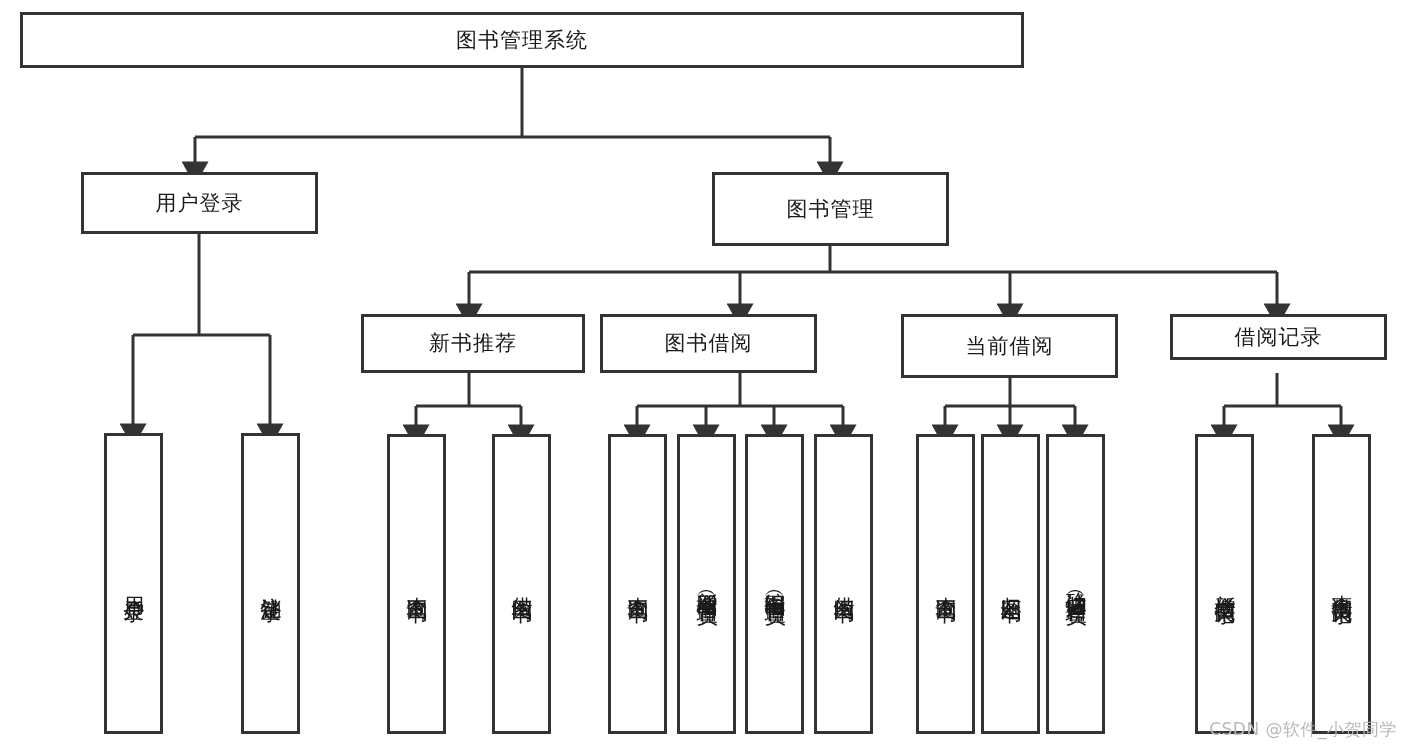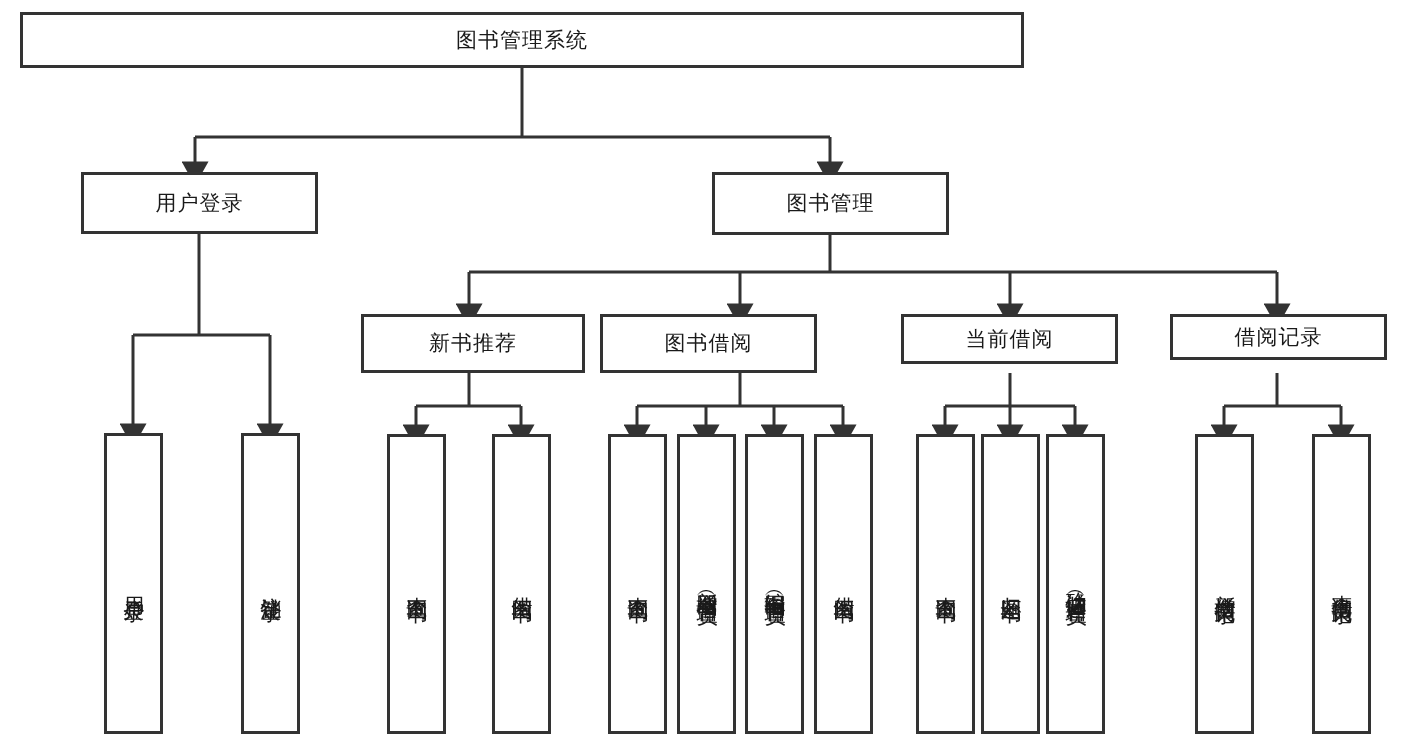--- a/index.html
+++ b/index.html
@@ -118,31 +118,31 @@
     </g>
   </svg>
 
   <div class="node" style="left:20px; top:12px; width:1004px; height:56px;">
     <span class="label">图书管理系统</span>
   </div>
 
   <div class="node" style="left:81px; top:172px; width:237px; height:62px;">
     <span class="label">用户登录</span>
   </div>
-  <div class="node" style="left:712px; top:172px; width:237px; height:63px;">
+  <div class="node" style="left:712px; top:172px; width:237px; height:74px;">
     <span class="label">图书管理</span>
   </div>
 
   <div class="node" style="left:361px; top:314px; width:224px; height:59px;">
     <span class="label">新书推荐</span>
   </div>
   <div class="node" style="left:600px; top:314px; width:217px; height:59px;">
     <span class="label">图书借阅</span>
   </div>
-  <div class="node" style="left:901px; top:314px; width:217px; height:50px;">
+  <div class="node" style="left:901px; top:314px; width:217px; height:64px;">
     <span class="label">当前借阅</span>
   </div>
   <div class="node" style="left:1170px; top:314px; width:217px; height:46px;">
     <span class="label">借阅记录</span>
   </div>
 
   <div class="node vertical" style="left:104px; top:433px; width:59px; height:301px;">
     <span class="label">用户登录</span>
   </div>
   <div class="node vertical" style="left:241px; top:433px; width:59px; height:301px;">
@@ -179,14 +179,15 @@
     <span class="label">确认归还（管理员）</span>
   </div>
 
   <div class="node vertical" style="left:1195px; top:434px; width:59px; height:300px;">
     <span class="label">新增借阅记录</span>
   </div>
   <div class="node vertical" style="left:1312px; top:434px; width:59px; height:300px;">
     <span class="label">查询借阅记录</span>
   </div>
 
+  <div id="watermark">CSDN @软件_小贺同学</div>
 
 </div>
 
 </body></html>

